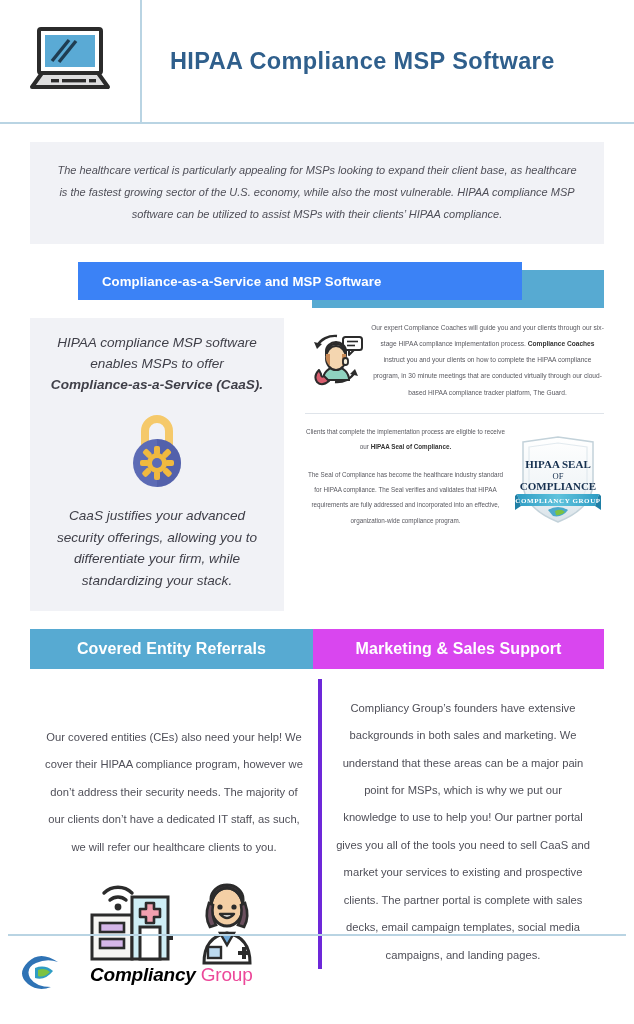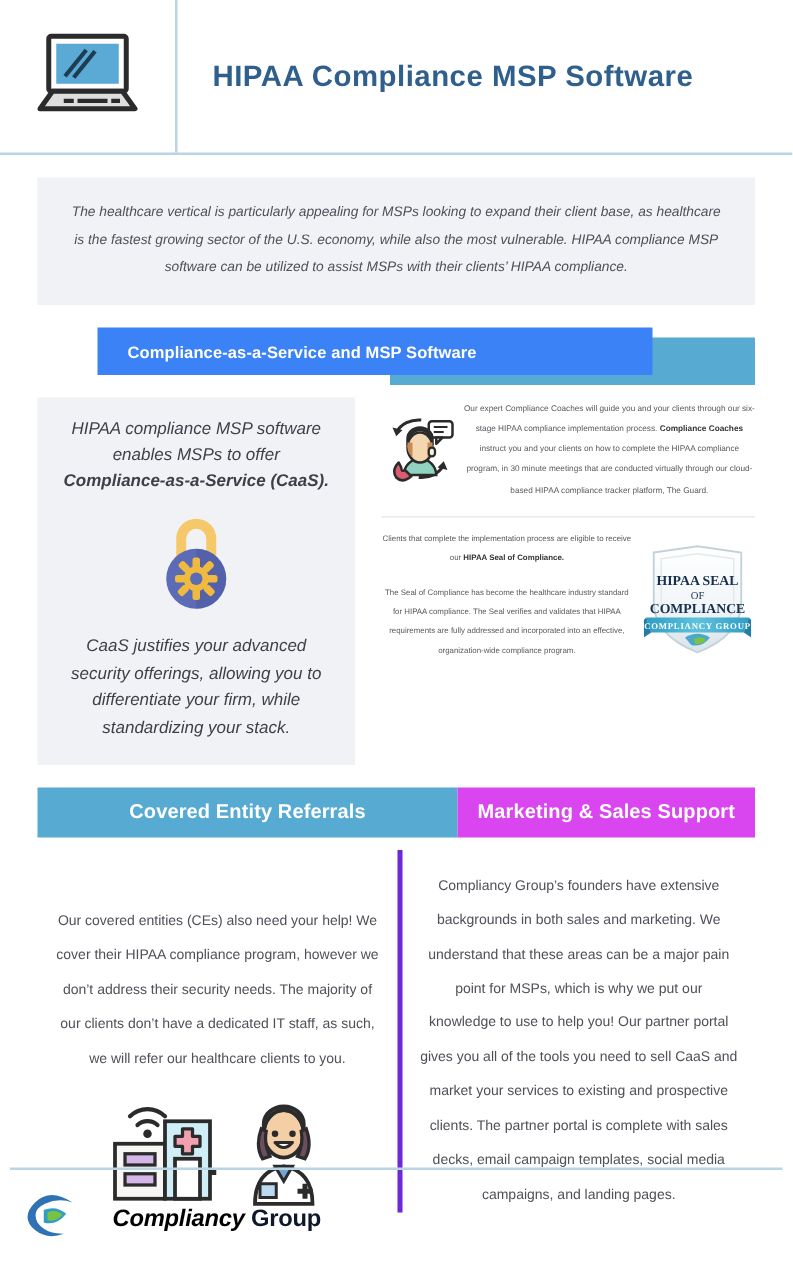--- a/index.html
+++ b/index.html
@@ -207,21 +207,21 @@
   }
   .col-head {
     display: flex;
     align-items: center;
     justify-content: center;
     color: #fff;
     font-size: 16px;
     font-weight: bold;
     letter-spacing: 0.1px;
   }
-  .col-head.left  { width: 336px; background: #57aad2; }
+  .col-head.left  { width: 283px; background: #57aad2; }
   .col-head.right { flex: 1;     background: #d946ef; }
 
   .col-bodies {
     display: flex;
     min-height: 300px;
     align-items: flex-end;
   }
   .col-body {
     box-sizing: border-box;
     padding: 16px 14px 0 14px;
@@ -266,21 +266,21 @@
     padding: 18px 0 0 18px;
   }
   .logo-text {
     font-size: 19px;
     font-style: italic;
     font-weight: bold;
     margin-left: 6px;
     letter-spacing: -0.2px;
   }
   .logo-text .c1 { color: #000000; margin-left: 20px; }
-  .logo-text .c2 { color: #0f172a; font-weight: bold; font-style: normal; }
+  .logo-text .c2 { color: #ec4899; font-weight: normal; font-style: normal; }
 </style>
 </head>
 <body>
 
 <div class="header">
   <div class="header-icon-cell">
     <span>
       <svg width="96" height="68" viewBox="0 0 96 68">
         <rect x="17" y="4" width="62" height="44" rx="2" fill="#ffffff" stroke="#2b2b2b" stroke-width="4"></rect>
         <rect x="23" y="10" width="50" height="32" fill="#5aaad5"></rect>

